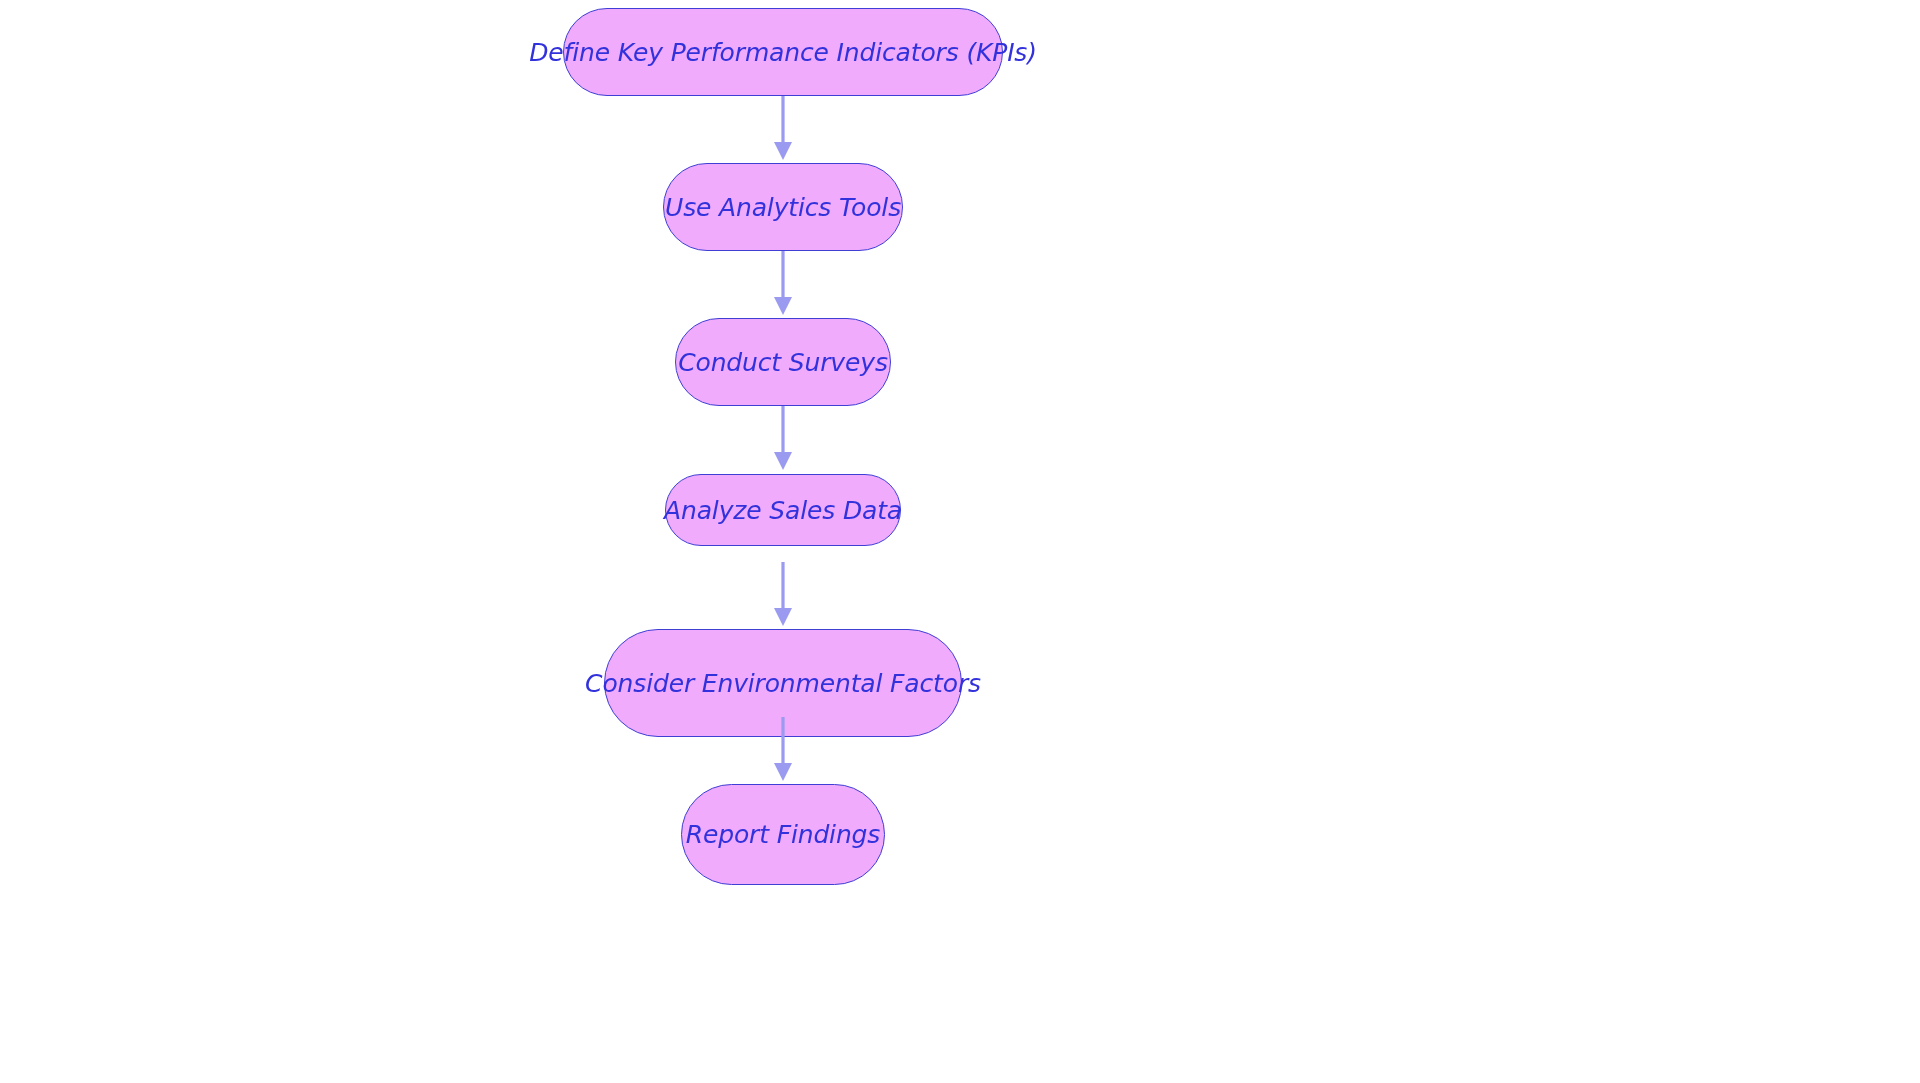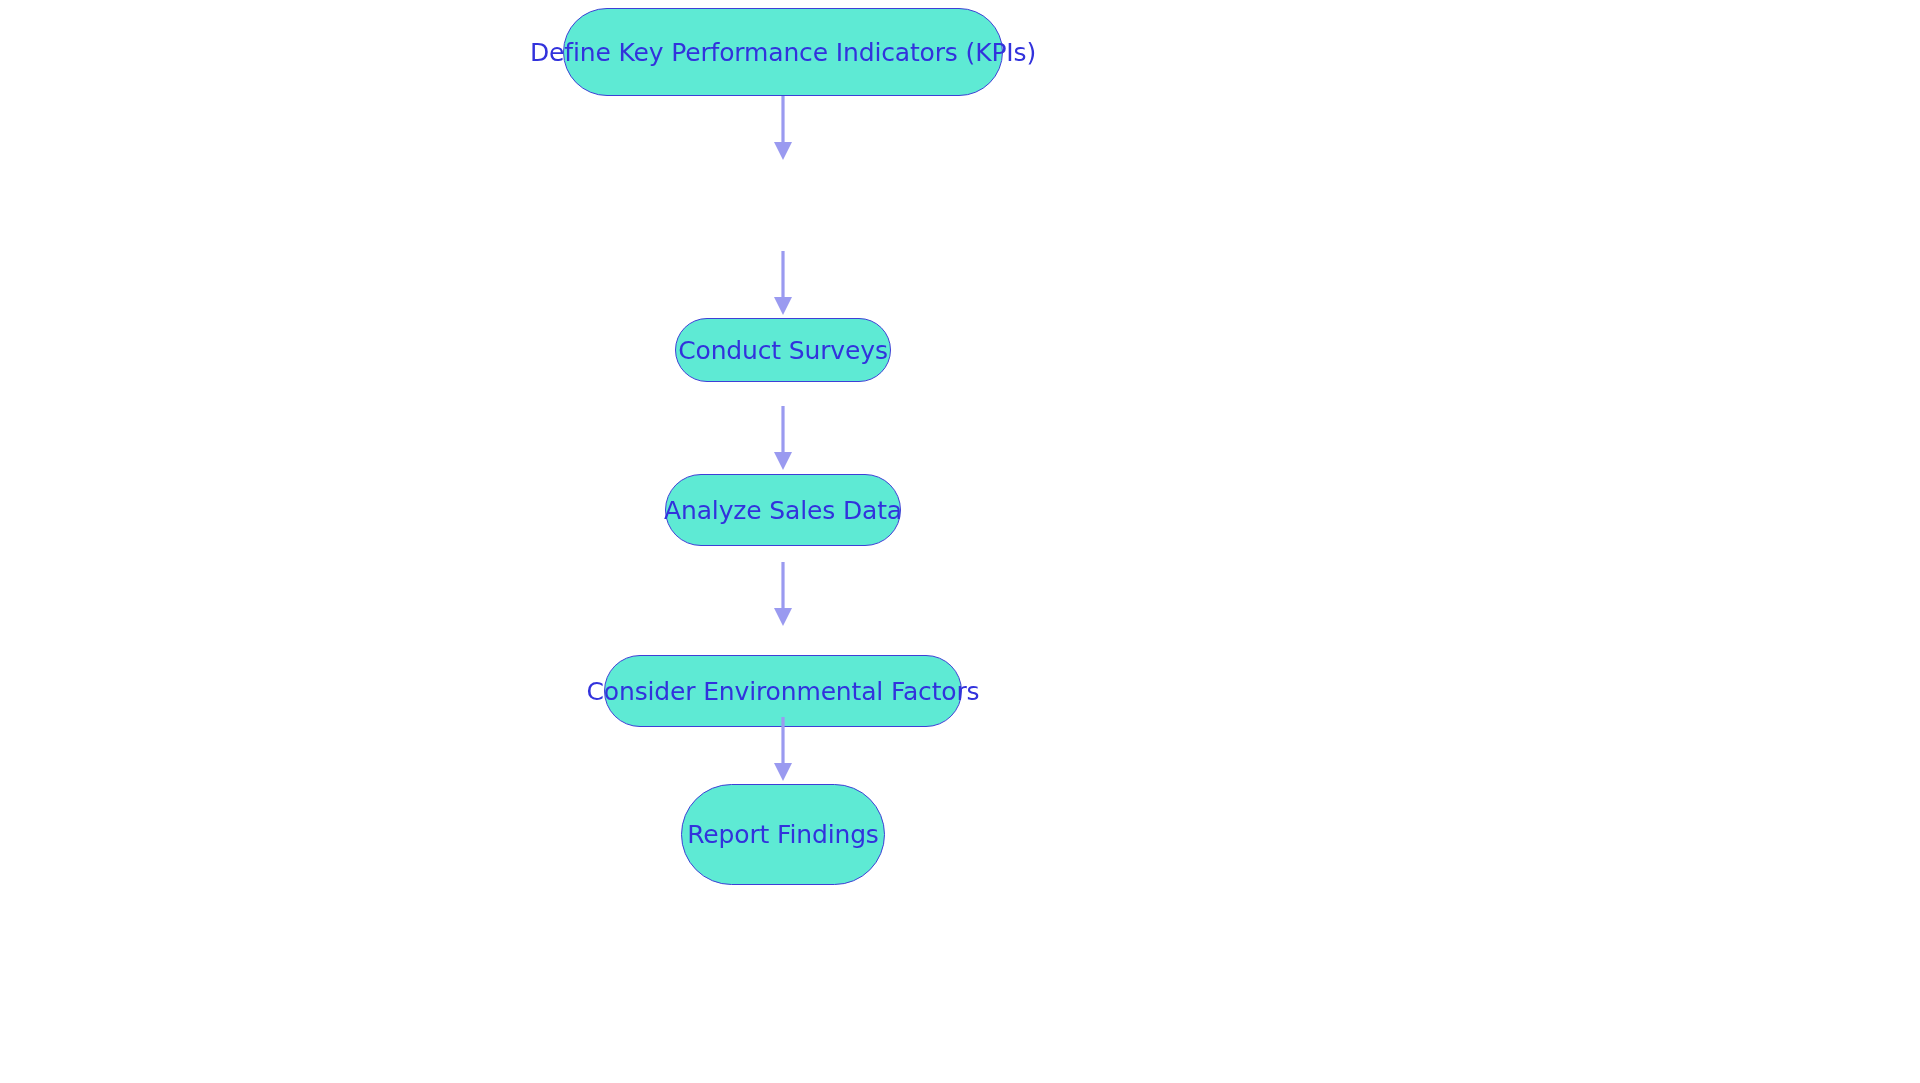--- a/index.html
+++ b/index.html
@@ -20,24 +20,25 @@
     height: 1083px;
     background: #ffffff;
   }
 
   .node {
     position: absolute;
     box-sizing: border-box;
     display: flex;
     align-items: center;
     justify-content: center;
-    background: #5eead4;
+    background: #f0abfc;
     border: 1.6px solid #3f3fd6;
     border-radius: 999px;
     transform: translateX(-50%);
+    font-style: italic;
   }
 
   .node-label {
     color: #3232dc;
     font-family: "DejaVu Sans", sans-serif;
     font-size: 25px;
     font-weight: 400;
     letter-spacing: -0.15px;
     white-space: nowrap;
     line-height: 1;
@@ -67,45 +68,48 @@
 
   <div class="node" style="left:783px; top:8px; width:440px; height:88px;">
     <span class="node-label">Define Key Performance Indicators (KPIs)</span>
   </div>
 
   <svg class="connector" style="left:783px; top:96px; width:24px; height:112px;" viewBox="0 0 24 112" xmlns="http://www.w3.org/2000/svg">
     <line class="connector-line" x1="12" y1="0" x2="12" y2="48"></line>
     <polygon class="connector-head" points="3,46 21,46 12,64"></polygon>
   </svg>
 
+  <div class="node" style="left:783px; top:163px; width:240px; height:88px;">
+    <span class="node-label">Use Analytics Tools</span>
+  </div>
 
   <svg class="connector" style="left:783px; top:251px; width:24px; height:112px;" viewBox="0 0 24 112" xmlns="http://www.w3.org/2000/svg">
     <line class="connector-line" x1="12" y1="0" x2="12" y2="48"></line>
     <polygon class="connector-head" points="3,46 21,46 12,64"></polygon>
   </svg>
 
-  <div class="node" style="left:783px; top:318px; width:216px; height:64px;">
+  <div class="node" style="left:783px; top:318px; width:216px; height:88px;">
     <span class="node-label">Conduct Surveys</span>
   </div>
 
   <svg class="connector" style="left:783px; top:406px; width:24px; height:112px;" viewBox="0 0 24 112" xmlns="http://www.w3.org/2000/svg">
     <line class="connector-line" x1="12" y1="0" x2="12" y2="48"></line>
     <polygon class="connector-head" points="3,46 21,46 12,64"></polygon>
   </svg>
 
   <div class="node" style="left:783px; top:474px; width:236px; height:72px;">
     <span class="node-label">Analyze Sales Data</span>
   </div>
 
   <svg class="connector" style="left:783px; top:562px; width:24px; height:112px;" viewBox="0 0 24 112" xmlns="http://www.w3.org/2000/svg">
     <line class="connector-line" x1="12" y1="0" x2="12" y2="48"></line>
     <polygon class="connector-head" points="3,46 21,46 12,64"></polygon>
   </svg>
 
-  <div class="node" style="left:783px; top:629px; width:358px; height:72px;margin-top:26px;">
+  <div class="node" style="left:783px; top:629px; width:358px; height:108px;">
     <span class="node-label">Consider Environmental Factors</span>
   </div>
 
   <svg class="connector" style="left:783px; top:717px; width:24px; height:112px;" viewBox="0 0 24 112" xmlns="http://www.w3.org/2000/svg">
     <line class="connector-line" x1="12" y1="0" x2="12" y2="48"></line>
     <polygon class="connector-head" points="3,46 21,46 12,64"></polygon>
   </svg>
 
   <div class="node" style="left:783px; top:784px; width:204px; height:101px;">
     <span class="node-label">Report Findings</span>

